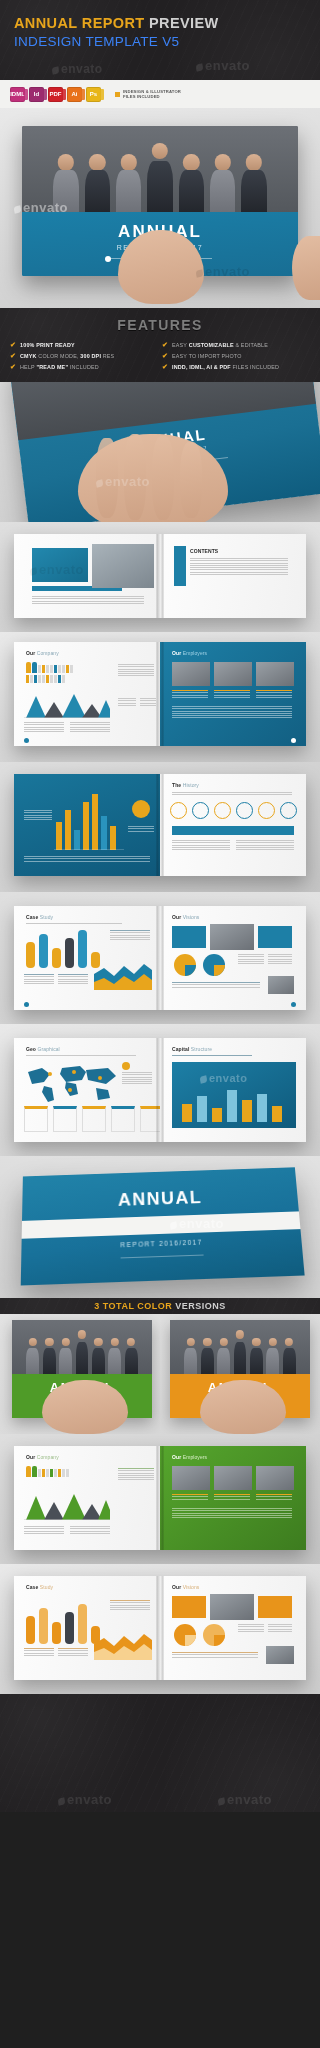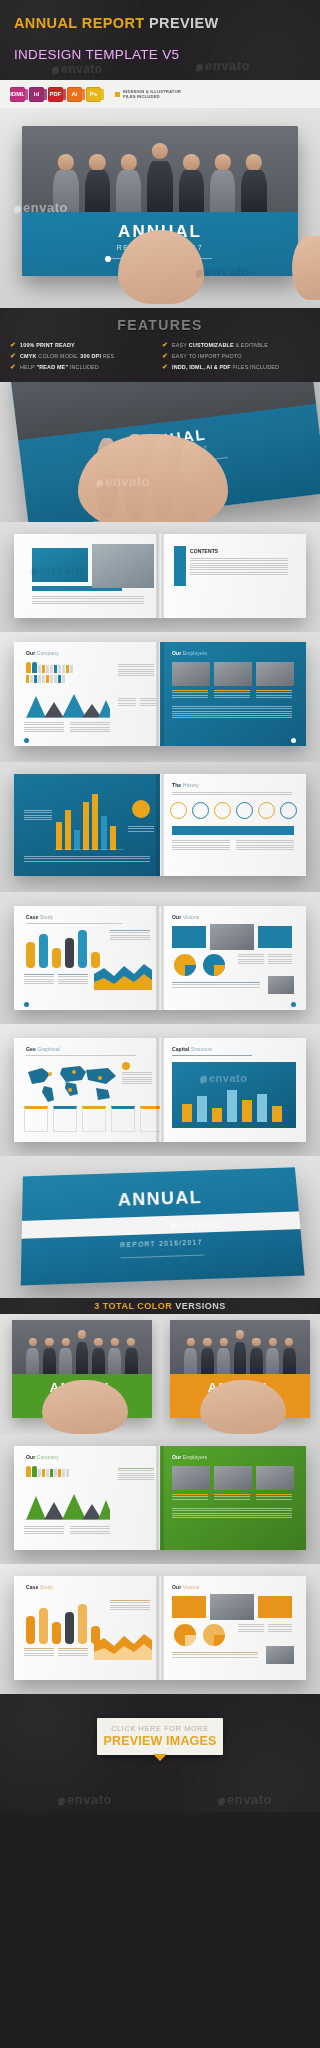--- a/index.html
+++ b/index.html
@@ -21,21 +21,21 @@
       radial-gradient(circle at 12% 20%, rgba(255,255,255,.045), transparent 38%),
       radial-gradient(circle at 85% 75%, rgba(255,255,255,.035), transparent 40%),
       repeating-linear-gradient(115deg, rgba(255,255,255,.015) 0 1px, transparent 1px 9px);
     pointer-events:none;
   }
 
   
   .header { height:80px; padding:16px 14px 0 14px; }
   .h-title { font-size:14.5px; font-weight:bold; letter-spacing:.4px; line-height:14px; color:#cfcfcf; position:relative; z-index:2;}
   .h-title .hl { color:#e8a51c; }
-  .h-title .t2 { display:block; font-weight:normal; color:#f0abfc; letter-spacing:.3px; margin-top:18px; font-size:13.5px;}
+  .h-title .t2 { display:block; font-weight:normal; color:#3b82f6; letter-spacing:.3px; margin-top:5px; font-size:13.5px;}
   .h-specs { margin-top:8px; font-size:7.6px; color:#8e8e8e; letter-spacing:.25px; position:relative; z-index:2;}
   .h-specs .sz { color:#e8a51c; font-weight:bold; }
   .h-specs .sep { color:#5d5d5d; }
 
   .envato-wm{
     position:absolute; color:rgba(255,255,255,.10); font-size:13px; letter-spacing:.5px;
     font-weight:bold; z-index:3; pointer-events:none; white-space:nowrap;
   }
   .envato-wm .leaf{ display:inline-block; width:7px; height:7px; background:rgba(255,255,255,.10);
     border-radius:55% 0 55% 0; transform:rotate(-12deg); margin-right:2px; vertical-align:-1px;}
@@ -874,22 +874,17 @@
             <i style="background:#d8b07a"></i>
             <i></i>
             <i></i>
           </div>
       </div>
       <div class="gutter"></div>
     </div>
   </div>
 
   <div class="darkband footer">
-    <div class="cta">
-      <div class="c1">CLICK HERE FOR MORE</div>
-      <div class="c2">PREVIEW IMAGES</div>
-      <div class="cta-arrow"></div>
-    </div>
     <div class="envato-wm" style="left:58px;top:98px;"><span class="leaf"></span><span>envato</span></div>
     <div class="envato-wm" style="left:218px;top:98px;"><span class="leaf"></span><span>envato</span></div>
   </div>
 
 </div>
 
 </body></html>

